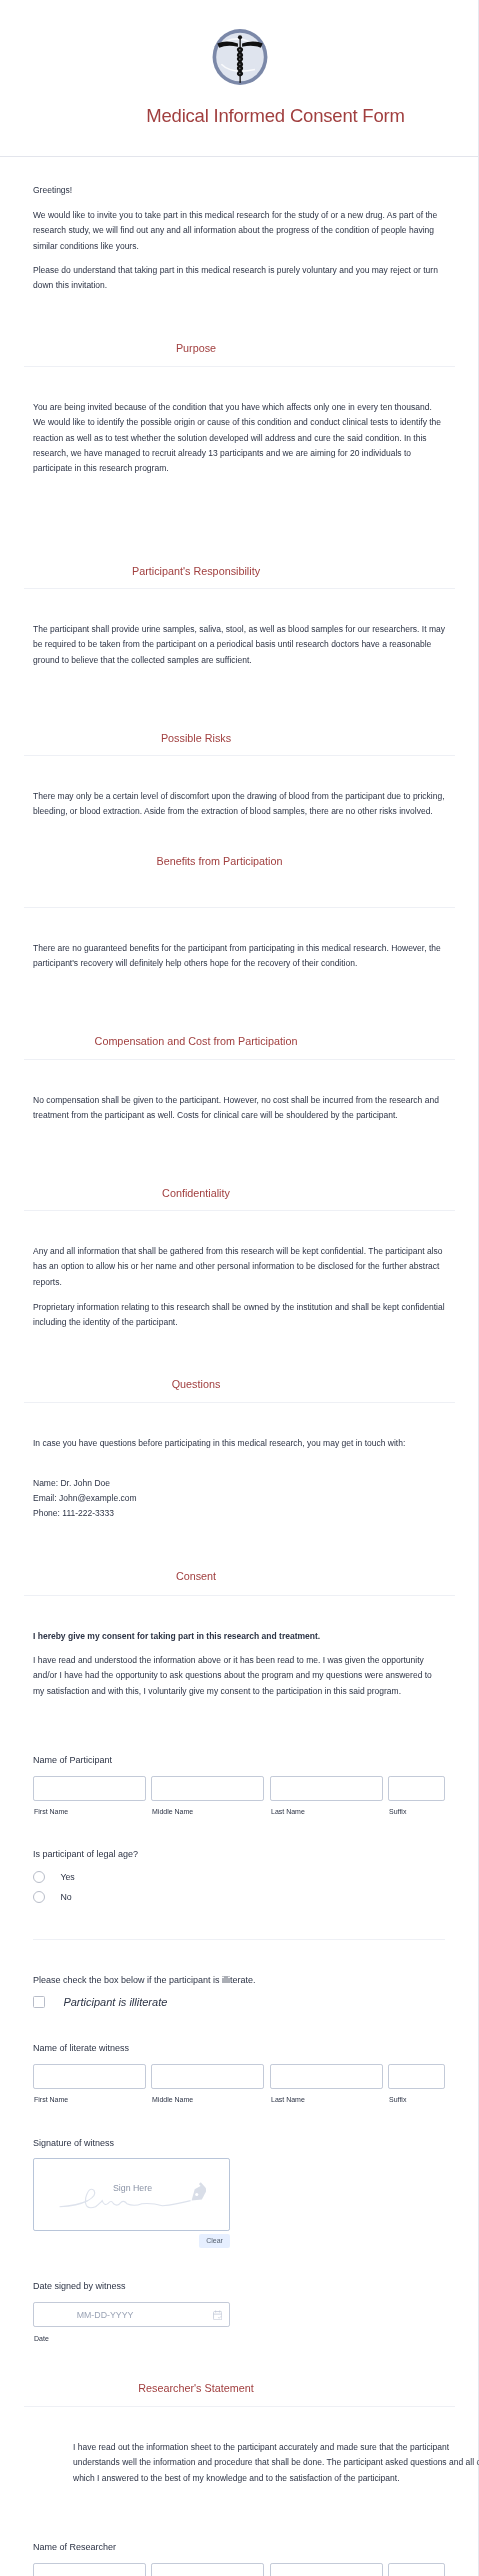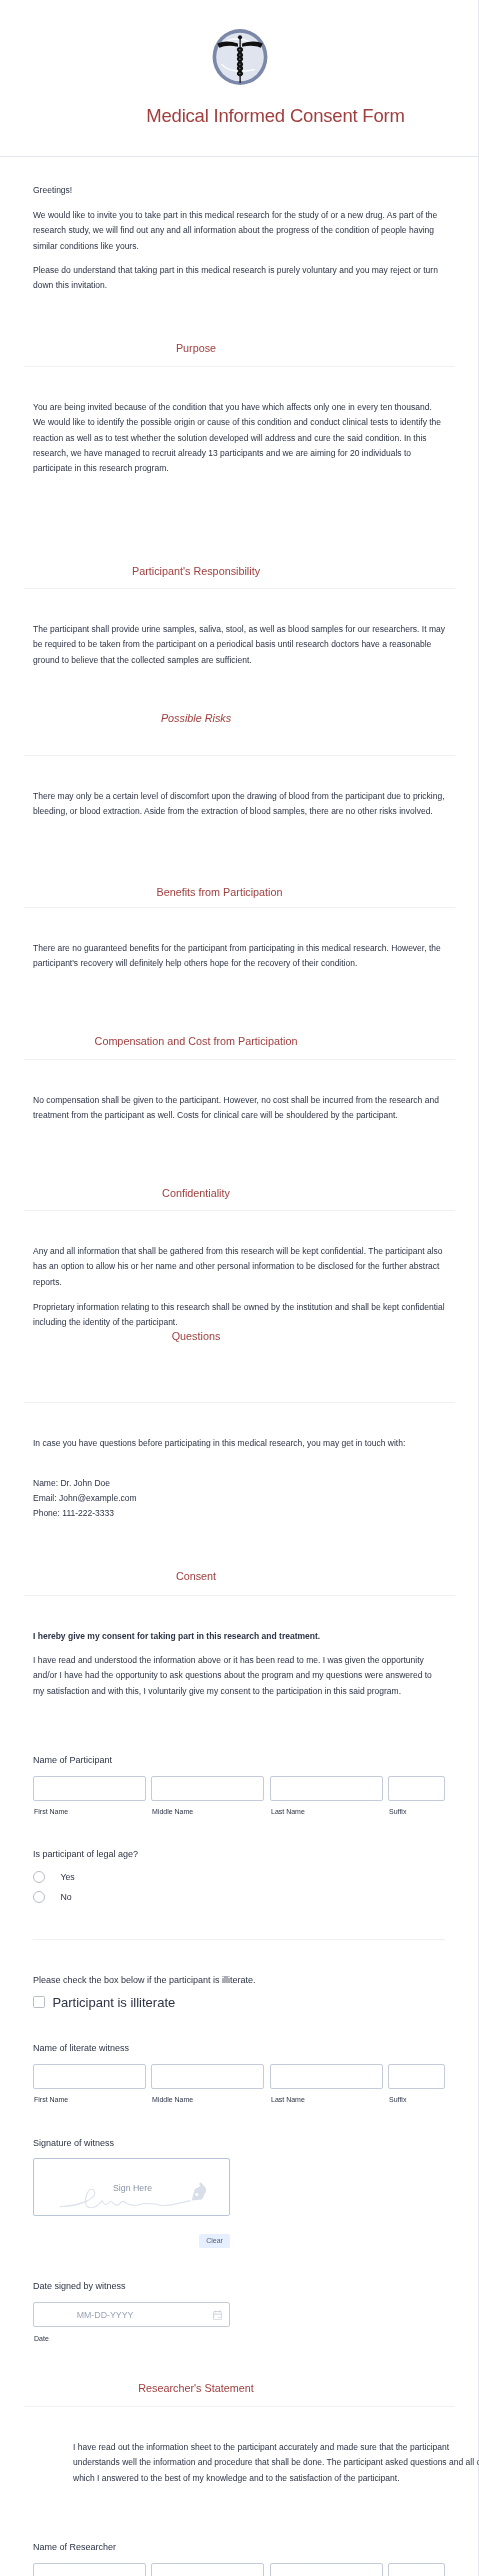--- a/index.html
+++ b/index.html
@@ -51,24 +51,24 @@
   .radio-row { position: absolute; left: 33px; height: 12.4px; display: flex; align-items: center; }
   .radio-circle {
     width: 12.4px; height: 12.4px; border: 0.5px solid #b8bdc9; border-radius: 50%; background: #fff;
   }
   .radio-label { margin-left: 15px; font-size: 8.8px; color: #2c3345; }
 
   .checkbox-row { position: absolute; left: 33px; height: 12.4px; display: flex; align-items: center; }
   .checkbox-box {
     width: 12.4px; height: 12.4px; border: 0.5px solid #b8bdc9; border-radius: 1.5px; background: #fff;
   }
-  .checkbox-label { margin-left: 7px; font-size: 13px; color: #2c3345; }
+  .checkbox-label { margin-left: 18px; font-size: 11px; color: #2c3345; font-style: italic; }
 
   .sig-box {
-    position: absolute; left: 33px; width: 197px; height: 58px;
+    position: absolute; left: 33px; width: 197px; height: 73px;
     border: 0.5px solid #b8c5d9; border-radius: 2.1px; background: #fff;
   }
   .sig-art { position: absolute; left: 23px; top: 20.6px; width: 149px; height: 32px; }
   .sig-text {
     position: absolute; left: 0; width: 197px; text-align: center; top: 24px;
     font-size: 8.8px; color: #8a93a6;
   }
   .clear-btn {
     position: absolute; left: 199px; width: 31px; height: 14.4px;
     background: #e6efff; border: none; border-radius: 2.1px;
@@ -112,38 +112,38 @@
 <p class="para" style="top:263px;">Please do understand that taking part in this medical research is purely voluntary and you may reject or turn down this invitation.</p>
 
 <h2 class="section-heading" style="top:342px;">Purpose</h2>
 <div class="hr section-divider" style="top:366px;"></div>
 <p class="para" style="top:400px;">You are being invited because of the condition that you have which affects only one in every ten thousand. We would like to identify the possible origin or cause of this condition and conduct clinical tests to identify the reaction as well as to test whether the solution developed will address and cure the said condition. In this research, we have managed to recruit already 13 participants and we are aiming for 20 individuals to participate in this research program.</p>
 
 <h2 class="section-heading" style="top:565px;">Participant's Responsibility</h2>
 <div class="hr section-divider" style="top:588px;"></div>
 <p class="para" style="top:622px;">The participant shall provide urine samples, saliva, stool, as well as blood samples for our researchers. It may be required to be taken from the participant on a periodical basis until research doctors have a reasonable ground to believe that the collected samples are sufficient.</p>
 
-<h2 class="section-heading" style="top:712px;font-style:italic;">Possible Risks</h2>
+<h2 class="section-heading" style="top:732px;">Possible Risks</h2>
 <div class="hr section-divider" style="top:755px;"></div>
 <p class="para" style="top:789px;">There may only be a certain level of discomfort upon the drawing of blood from the participant due to pricking, bleeding, or blood extraction. Aside from the extraction of blood samples, there are no other risks involved.</p>
 
-<h2 class="section-heading" style="top:886px;padding-left:47px;">Benefits from Participation</h2>
+<h2 class="section-heading" style="top:855px;padding-left:47px;">Benefits from Participation</h2>
 <div class="hr section-divider" style="top:907px;"></div>
 <p class="para" style="top:941px;">There are no guaranteed benefits for the participant from participating in this medical research. However, the participant's recovery will definitely help others hope for the recovery of their condition.</p>
 
 <h2 class="section-heading" style="top:1035px;">Compensation and Cost from Participation</h2>
 <div class="hr section-divider" style="top:1059px;"></div>
 <p class="para" style="top:1093px;">No compensation shall be given to the participant. However, no cost shall be incurred from the research and treatment from the participant as well. Costs for clinical care will be shouldered by the participant.</p>
 
 <h2 class="section-heading" style="top:1187px;">Confidentiality</h2>
 <div class="hr section-divider" style="top:1210px;"></div>
 <p class="para" style="top:1244px;">Any and all information that shall be gathered from this research will be kept confidential. The participant also has an option to allow his or her name and other personal information to be disclosed for the further abstract reports.</p>
 <p class="para" style="top:1300px;">Proprietary information relating to this research shall be owned by the institution and shall be kept confidential including the identity of the participant.</p>
 
-<h2 class="section-heading" style="top:1330px;">Questions</h2>
+<h2 class="section-heading" style="top:1378px;">Questions</h2>
 <div class="hr section-divider" style="top:1402px;"></div>
 <p class="para" style="top:1436px;">In case you have questions before participating in this medical research, you may get in touch with:</p>
 <p class="para" style="top:1476px;">Name: Dr. John Doe</p>
 <p class="para" style="top:1491px;">Email: John@example.com</p>
 <p class="para" style="top:1506px;">Phone: 111-222-3333</p>
 
 <h2 class="section-heading" style="top:1570px;">Consent</h2>
 <div class="hr section-divider" style="top:1595px;"></div>
 <p class="para" style="top:1629px;font-weight:bold;">I hereby give my consent for taking part in this research and treatment.</p>
 <p class="para" style="top:1653px;">I have read and understood the information above or it has been read to me. I was given the opportunity and/or I have had the opportunity to ask questions about the program and my questions were answered to my satisfaction and with this, I voluntarily give my consent to the participation in this said program.</p>

